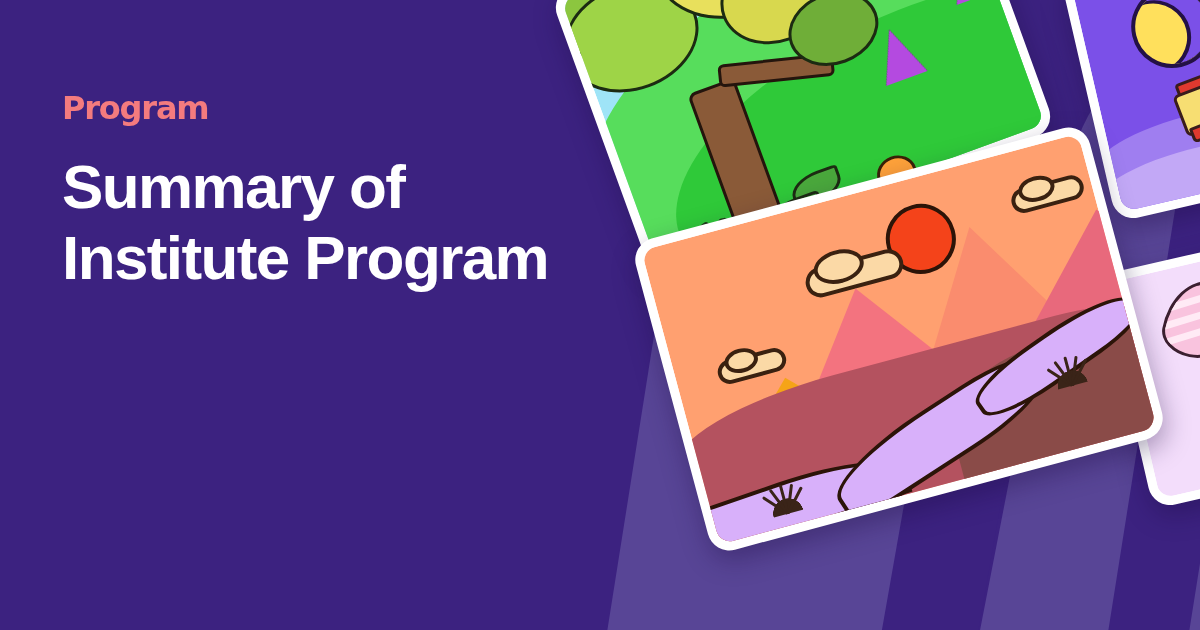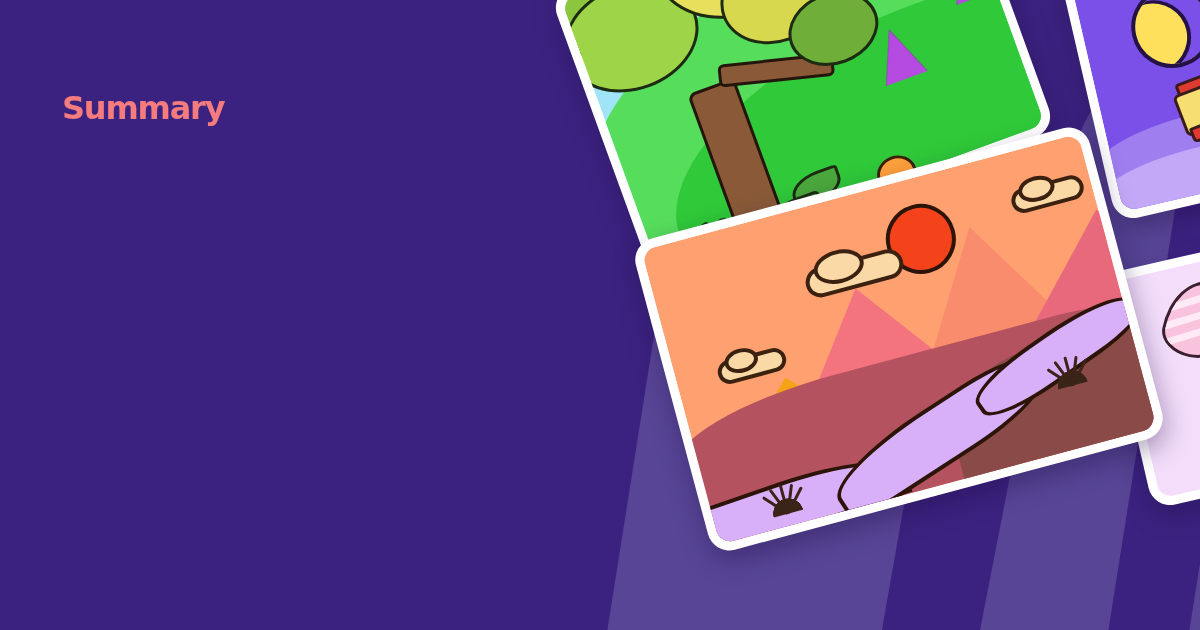--- a/index.html
+++ b/index.html
@@ -466,16 +466,18 @@
         <span style="transform:rotate(-42deg);"></span>
         <span style="transform:rotate(-22deg);"></span>
         <span style="transform:rotate(0deg);"></span>
         <span style="transform:rotate(22deg);"></span>
         <span style="transform:rotate(42deg);"></span>
       </div>
     </div>
   </div>
 
   <div class="left-panel">
-    <div class="brand-logo">Summary</div>
+    <div class="brand-logo">Program</div>
+    <h1 class="headline">Summary of
+Institute Program</h1>
   </div>
 
 </div>
 
 </body></html>

